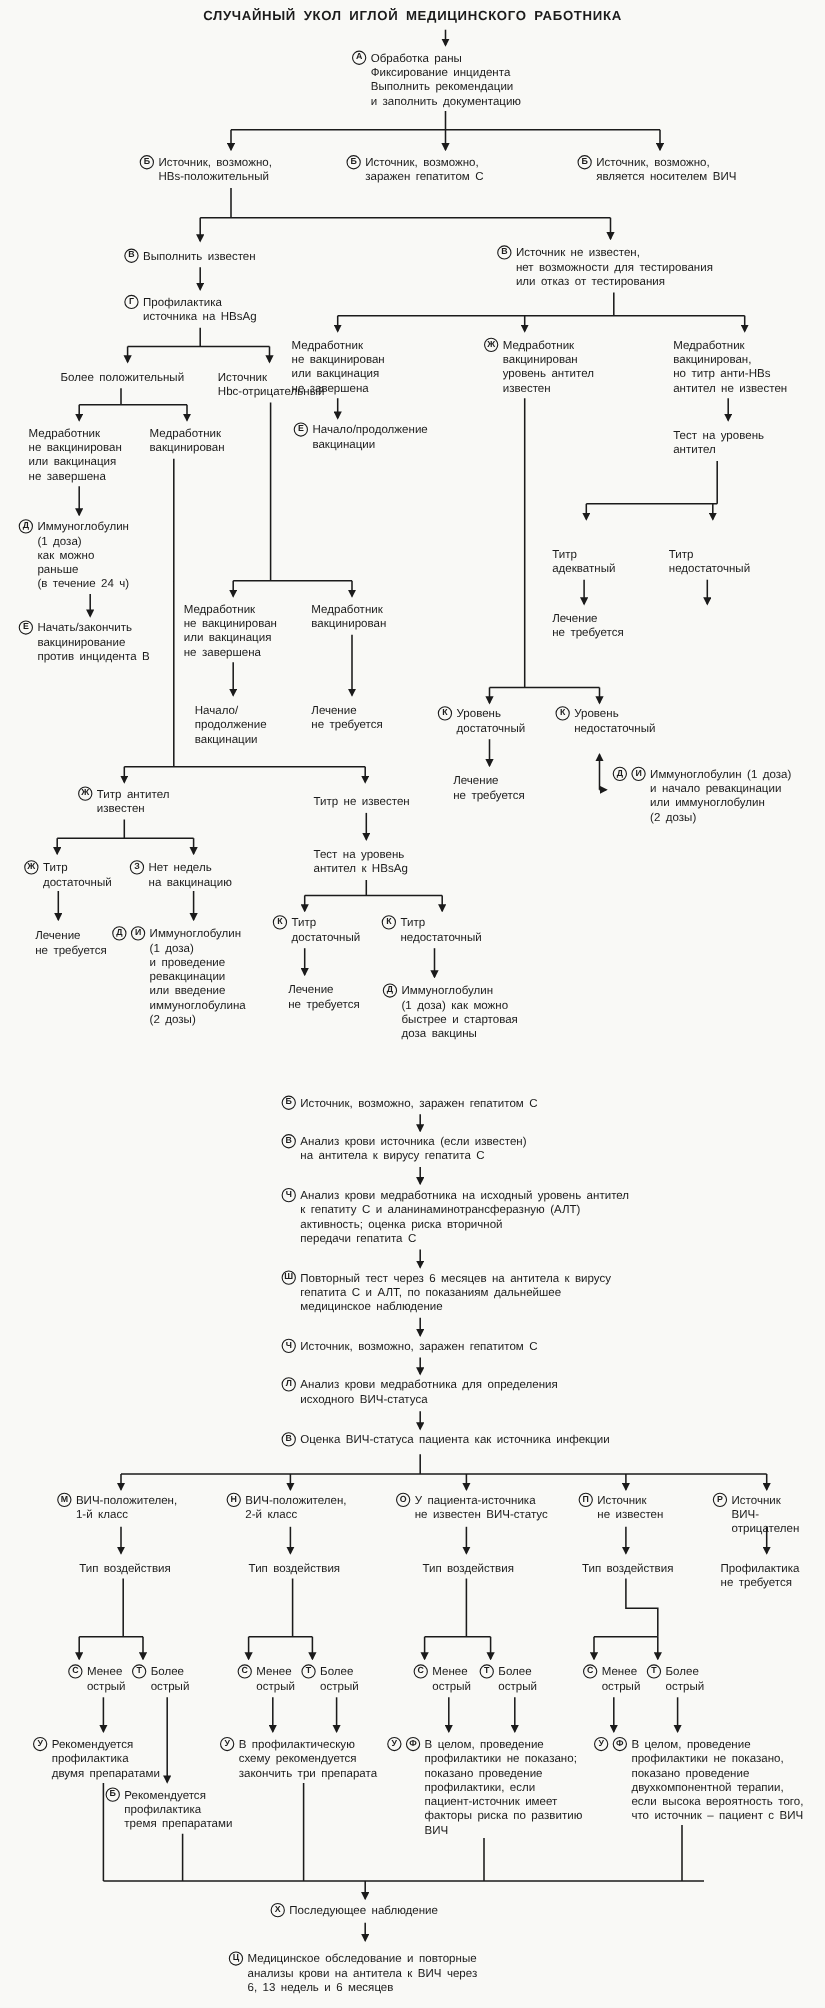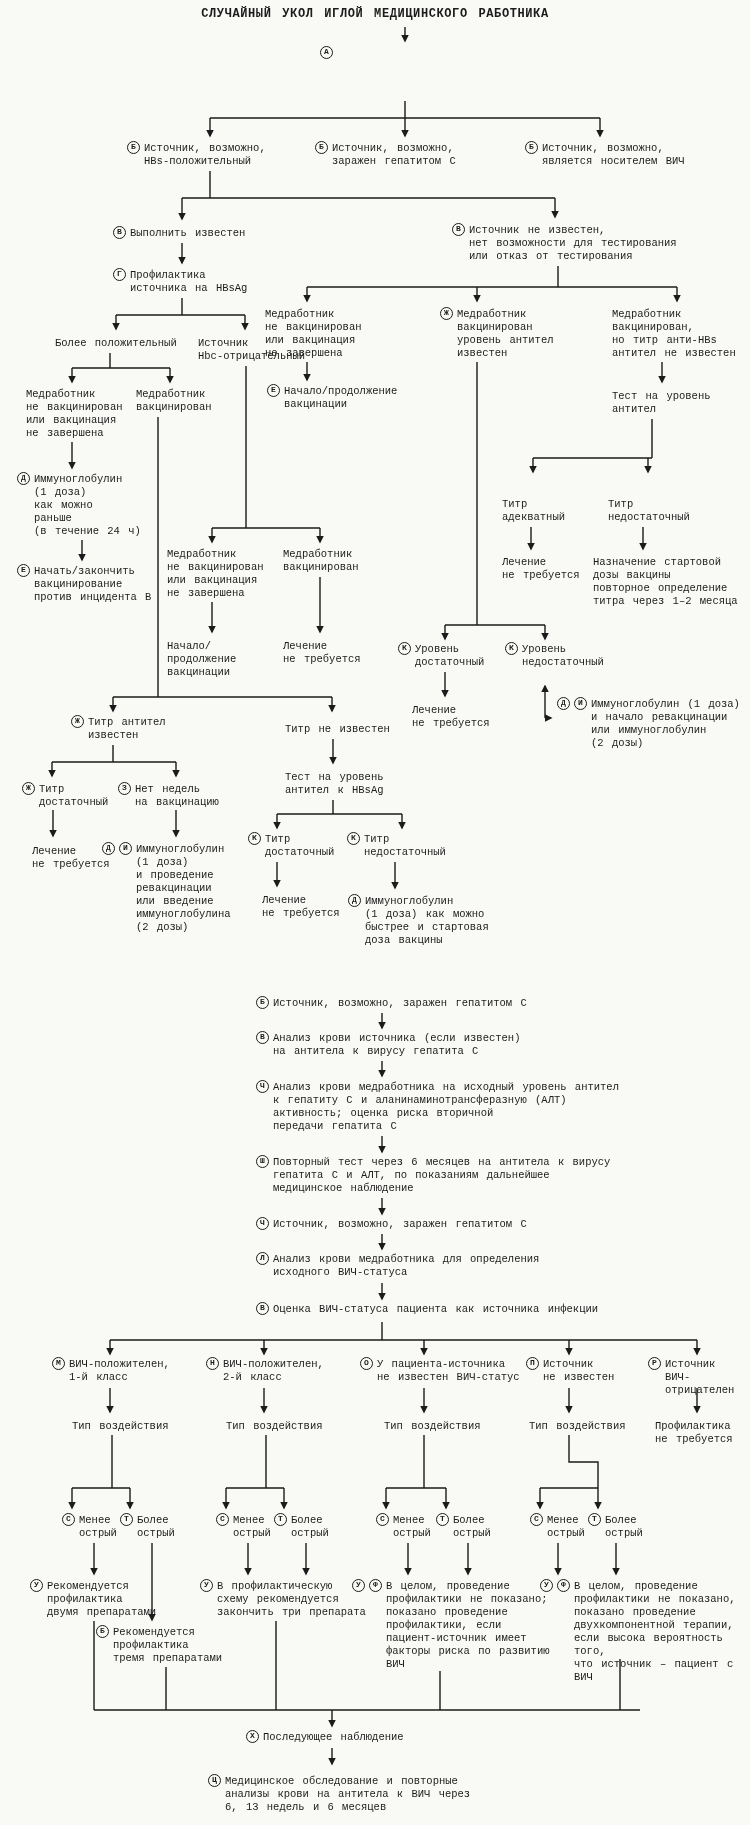--- a/index.html
+++ b/index.html
@@ -1,17 +1,17 @@
 <!DOCTYPE html>
 <html><head>
 <meta charset="utf-8">
 <style>
   html,body{margin:0;padding:0;background:#f6f6f3;}
   .page{position:relative;width:750px;height:1825px;background:#f9f9f6;overflow:hidden;
-        font-family:Liberation Mono, monospace;color:#1b1b1b;}
+        font-family:Liberation Sans, sans-serif;color:#1b1b1b;}
   .title{position:absolute;left:0;top:7px;width:750px;text-align:center;
          font-weight:bold;font-size:12px;line-height:15px;letter-spacing:.6px;word-spacing:3px;}
   svg.wires{position:absolute;left:0;top:0;}
   .nd{position:absolute;display:flex;align-items:flex-start;}
   .c{width:13px;height:13px;box-sizing:border-box;border:1.3px solid #1b1b1b;border-radius:50%;
      flex:0 0 13px;margin-right:4px;margin-top:-1px;text-align:center;
      font-weight:bold;font-size:8px;line-height:10.5px;display:inline-block;}
   .t{font-size:10.5px;line-height:13px;white-space:pre-line;word-spacing:2px;}
 </style>
 </head>
@@ -122,20 +122,24 @@
         <path d="M332,1710 V1726"></path>
           <path d="M332,1748 V1764"></path>
       </g>
     </g>
   </svg>
 
   <div class="title">СЛУЧАЙНЫЙ УКОЛ ИГЛОЙ МЕДИЦИНСКОГО РАБОТНИКА</div>
 
   <div class="nd" style="left:320px;top:47px">
       <span class="c">А</span>
+      <span class="t">Обработка раны
+Фиксирование инцидента
+Выполнить рекомендации
+и заполнить документацию</span>
     </div>
 
   <div class="nd" style="left:127px;top:142px">
       <span class="c">Б</span>
       <span class="t">Источник, возможно,
 HBs-положительный</span>
     </div>
   <div class="nd" style="left:315px;top:142px">
       <span class="c">Б</span>
       <span class="t">Источник, возможно,
@@ -201,21 +205,21 @@
   <div class="nd" style="left:167px;top:548px">
       <span class="t">Медработник
 не вакцинирован
 или вакцинация
 не завершена</span>
     </div>
   <div class="nd" style="left:283px;top:548px">
       <span class="t">Медработник
 вакцинирован</span>
     </div>
-  <div class="nd" style="left:167px;top:640px">
+  <div class="nd" style="left:177px;top:640px">
       <span class="t">Начало/
 продолжение
 вакцинации</span>
     </div>
   <div class="nd" style="left:283px;top:640px">
       <span class="t">Лечение
 не требуется</span>
     </div>
 
   <div class="nd" style="left:71px;top:716px">
@@ -337,26 +341,20 @@
 адекватный</span>
     </div>
   <div class="nd" style="left:608px;top:498px">
       <span class="t">Титр
 недостаточный</span>
     </div>
   <div class="nd" style="left:502px;top:556px">
       <span class="t">Лечение
 не требуется</span>
     </div>
-  <div class="nd" style="left:593px;top:556px">
-      <span class="t">Назначение стартовой
-дозы вакцины
-повторное определение
-титра через 1–2 месяца</span>
-    </div>
 
   <div class="nd" style="left:256px;top:997px">
       <span class="c">Б</span>
       <span class="t">Источник, возможно, заражен гепатитом С</span>
     </div>
   <div class="nd" style="left:256px;top:1032px">
       <span class="c">В</span>
       <span class="t">Анализ крови источника (если известен)
 на антитела к вирусу гепатита С</span>
     </div>

